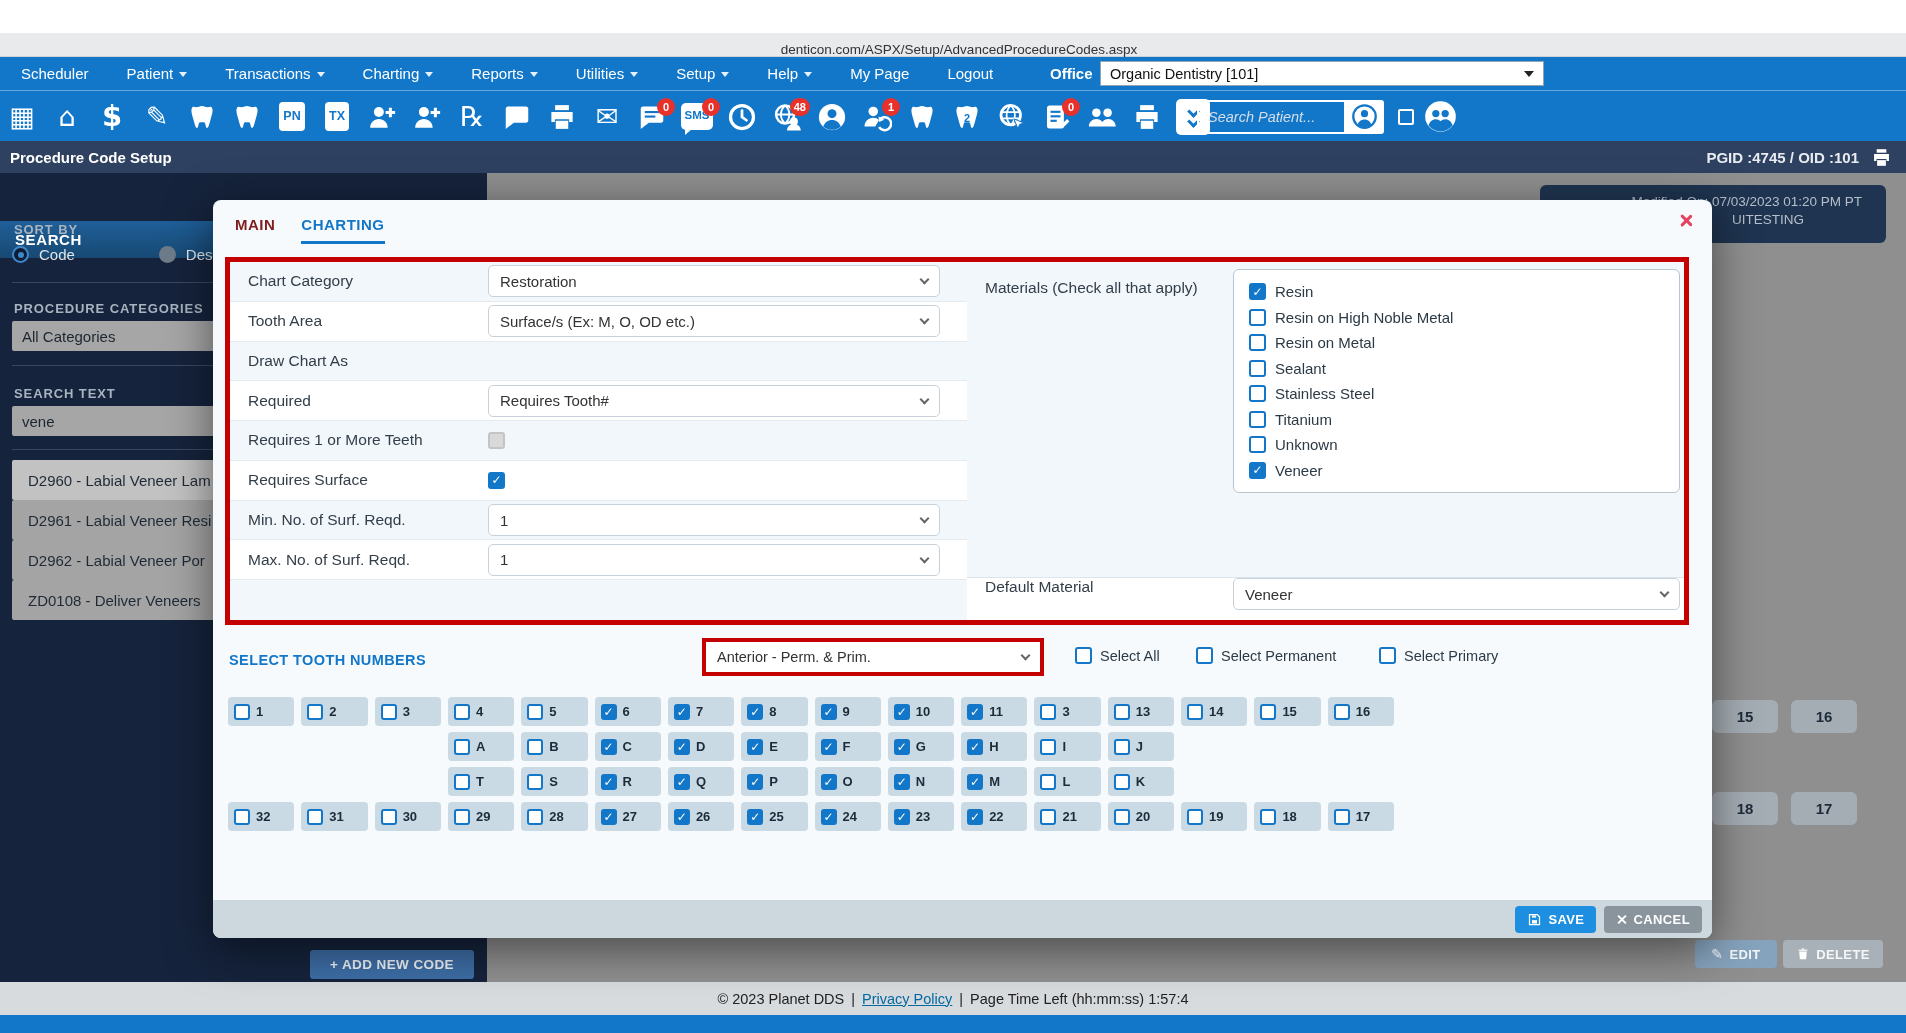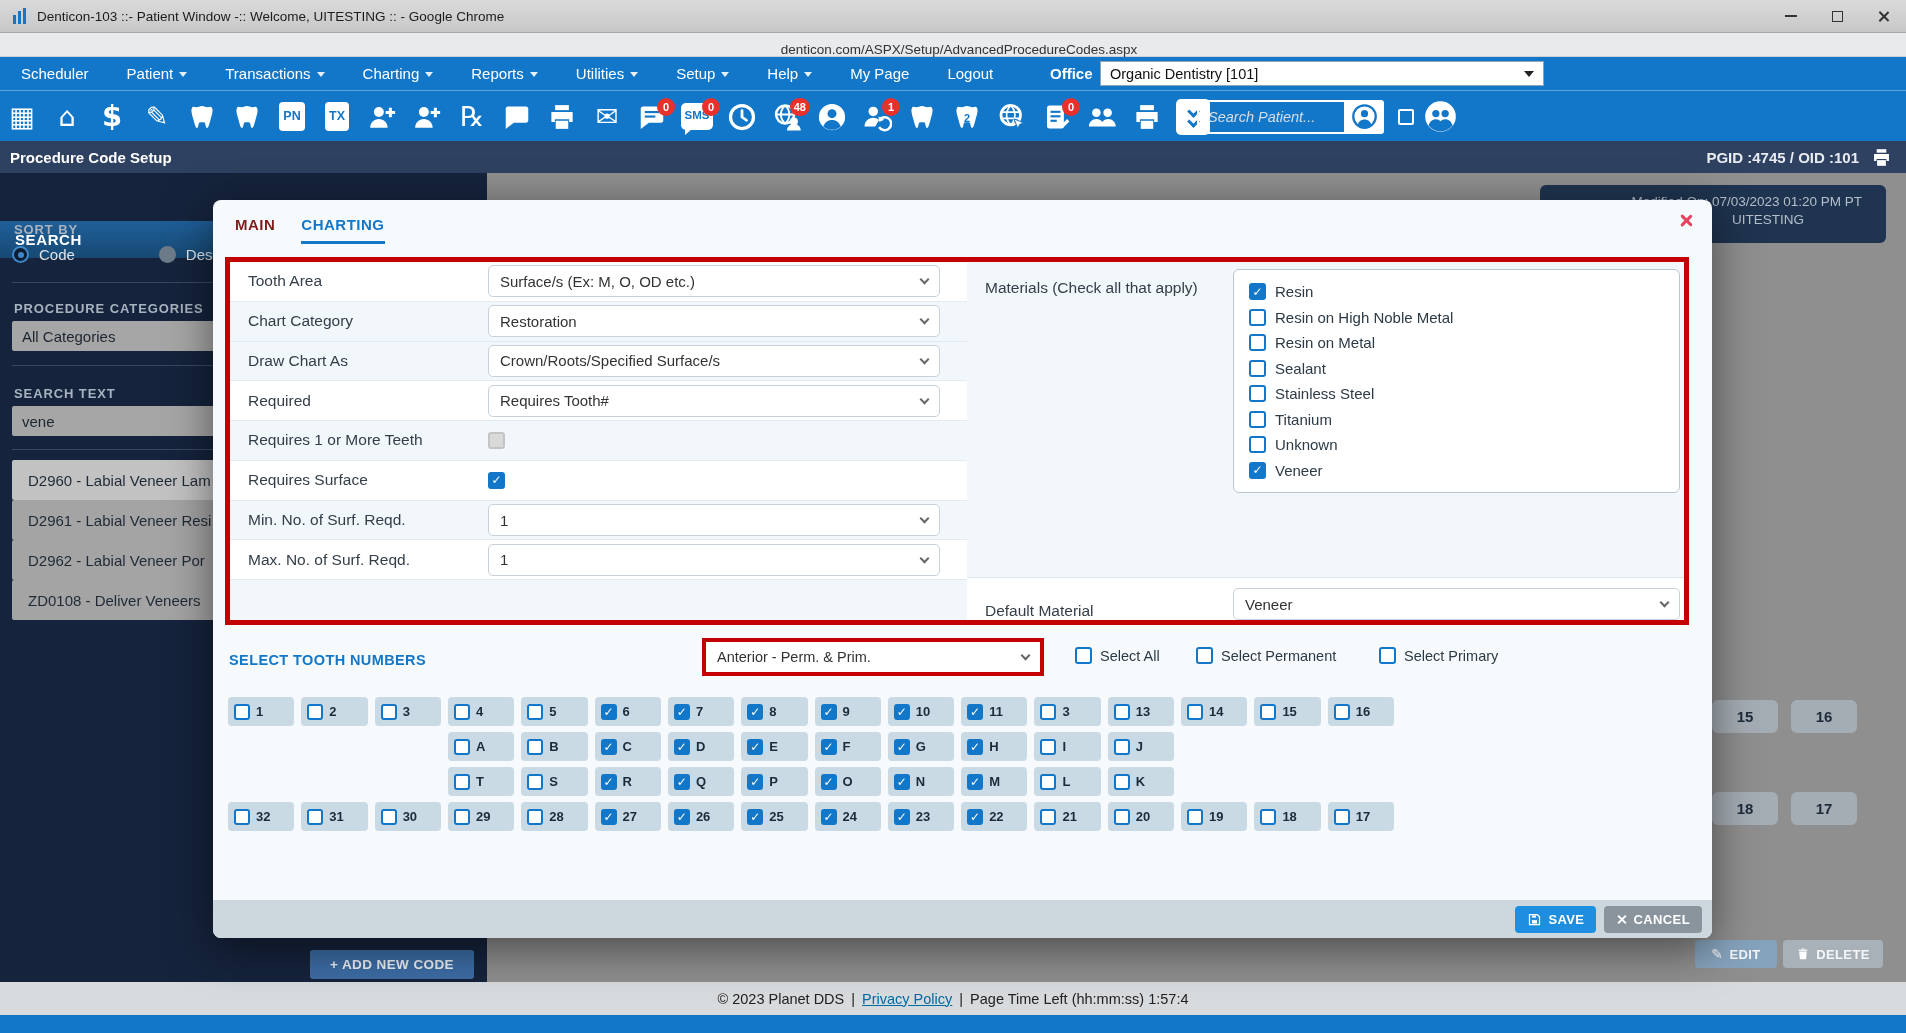--- a/index.html
+++ b/index.html
@@ -147,21 +147,21 @@
   .cb.checked::after { content:"✓"; color:#fff; font-size:12px; font-weight:700; line-height:1; }
   .cb.disabled { background:#d9d9d9; border-color:#c4c4c4; cursor:default; }
   .cb.small { width:16px; height:16px; }
 
   .right-sec { flex:1; background:#f1f7fb; position:relative; }
   .mat-label { position:absolute; left:18px; top:14px; width:228px; font-size:15.5px; color:#333e49; line-height:1.5; }
   .materials-box { position:absolute; left:266px; top:7px; width:447px; height:224px; background:#fff;
     border:1px solid #b9c6d0; border-radius:6px; padding:13px 15px; display:flex; flex-direction:column; justify-content:space-between; }
   .mat-item { display:flex; align-items:center; gap:9px; font-size:15px; color:#2c3a46; }
   .dm-row { position:absolute; left:0; right:0; bottom:0; height:43px; background:#fff;
-    border-top:1px solid #dde5ec; display:flex; align-items:flex-end; }
+    border-top:1px solid #dde5ec; display:flex; align-items:flex-start; }
   .dm-label { width:266px; padding-left:18px; font-size:15.5px; color:#333e49; }
   .dm-select { width:447px; }
 
   .stn-title { position:absolute; left:16px; top:452px; font-size:14.5px; font-weight:700; color:#1277c8; letter-spacing:.4px; }
   .area-select-wrap { position:absolute; left:489px; top:438px; width:342px; height:38px; border:4px solid #c40000; background:#fff; }
   .area-select { width:100%; height:100%; border:none; border-radius:0; font-size:14.5px; }
   .sel-opt { position:absolute; top:447px; display:flex; align-items:center; gap:8px; font-size:14.5px; color:#2c3a46; }
   .opt-all { left:862px; } .opt-perm { left:983px; } .opt-prim { left:1166px; }
 
   .tooth-grid { position:absolute; left:15px; top:497px; width:1166px; display:grid;
@@ -185,39 +185,20 @@
   .footer { position:absolute; left:0; top:982px; width:100%; height:33px; background:#d8dbde;
     display:flex; align-items:center; justify-content:center; gap:7px; font-size:14.5px; color:#222; z-index:6; }
   .footer a { color:#0369a1; text-decoration:underline; cursor:pointer; }
   .strip { position:absolute; left:0; top:1015px; width:100%; height:18px; background:#1277c8; }
 </style>
 </head>
 <body>
 
 <div class="screen">
 
-  <div class="titlebar">
-    <span class="tb-logo">
-        <span class="b1"></span>
-        <span class="b2"></span>
-        <span class="b3"></span>
-      </span>
-    <span class="title-text">Denticon-103 ::- Patient Window -:: Welcome, UITESTING :: - Google Chrome</span>
-    <div class="win-controls">
-      <span class="win-btn">
-          <span class="ic-min"></span>
-        </span>
-      <span class="win-btn">
-          <span class="ic-max"></span>
-        </span>
-      <span class="win-btn">
-          <span class="ic-close"></span>
-        </span>
-    </div>
-  </div>
 
   <div class="urlbar">
     <svg class="lock-svg" viewBox="0 0 24 24">
         <rect x="6.5" y="10.5" width="11" height="8.5" rx="1.5" fill="#5f6368"></rect>
         <path d="M8.8 10.5V7.8a3.2 3.2 0 016.4 0v2.7" fill="none" stroke="#5f6368" stroke-width="2"></path>
       </svg>
     <span class="url-text">denticon.com/ASPX/Setup/AdvancedProcedureCodes.aspx</span>
   </div>
 
   <div class="navbar">
@@ -506,46 +487,40 @@
 
   <div class="modal">
     <div class="modal-tabs">
       <span class="tab">MAIN</span>
       <span class="tab active">CHARTING</span>
     </div>
     <span class="modal-close"></span>
 
     <div class="redbox">
       <div class="form-table">
+          <div class="form-row alt">
+            <div class="form-label">Chart Category</div>
+            <div class="form-control">
+              <div class="select-box">
+                <span>Restoration</span>
+                <span class="chev"></span>
+              </div>
+            </div>
+          </div>
           <div class="form-row">
             <div class="form-label">Tooth Area</div>
             <div class="form-control">
               <div class="select-box">
                 <span>Surface/s (Ex: M, O, OD etc.)</span>
                 <span class="chev"></span>
               </div>
             </div>
           </div>
           <div class="form-row alt">
-            <div class="form-label">Chart Category</div>
-            <div class="form-control">
-              <div class="select-box">
-                <span>Restoration</span>
-                <span class="chev"></span>
-              </div>
-            </div>
-          </div>
-          <div class="form-row alt">
             <div class="form-label">Draw Chart As</div>
-            <div class="form-control">
-              <div class="select-box">
-                <span>Crown/Roots/Specified Surface/s</span>
-                <span class="chev"></span>
-              </div>
-            </div>
           </div>
           <div class="form-row">
             <div class="form-label">Required</div>
             <div class="form-control">
               <div class="select-box">
                 <span>Requires Tooth#</span>
                 <span class="chev"></span>
               </div>
             </div>
           </div>

